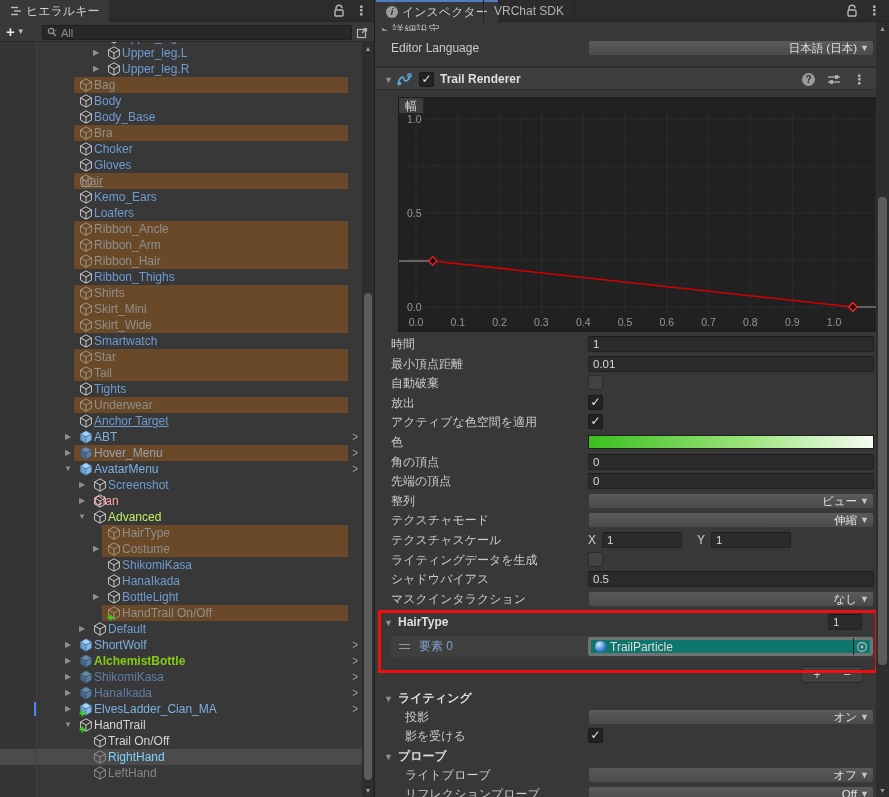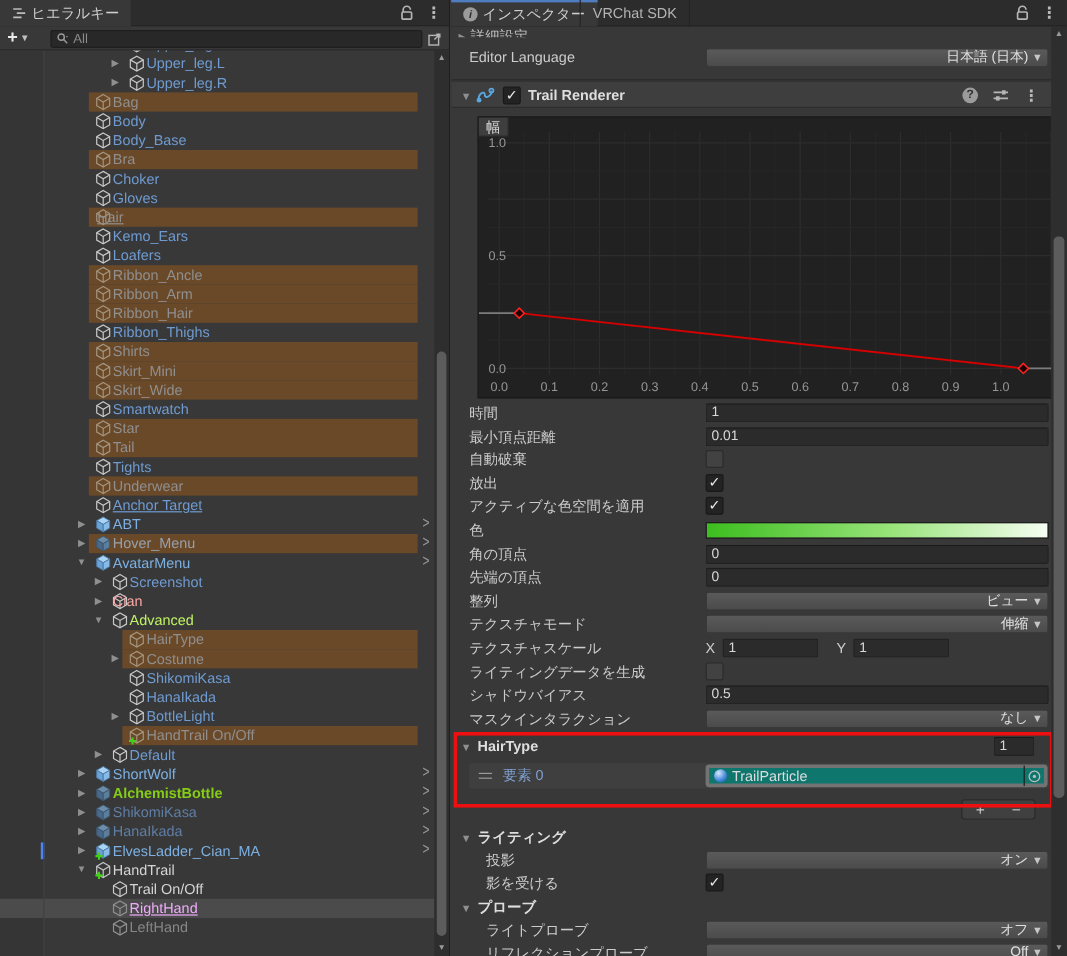--- a/index.html
+++ b/index.html
@@ -685,21 +685,21 @@
         </div>
         <div class="h-row sel">
           <span class="h-icon" style="left: 92px;">
             <svg width="16" height="16" viewBox="0 0 16 16">
               <g fill="none" stroke="#8f8f8f" stroke-width="1">
                 <path d="M8 1.8 L13.4 4.9 L13.4 11.1 L8 14.2 L2.6 11.1 L2.6 4.9 Z"></path>
                 <path d="M2.6 4.9 L8 8 L13.4 4.9 M8 8 L8 14.2"></path>
               </g>
             </svg>
           </span>
-          <span class="h-label" style="left: 108px; color: #f0abfc; text-decoration: underline;">RightHand</span>
+          <span class="h-label" style="left: 108px; color: #7dd3fc;">RightHand</span>
         </div>
         <div class="h-row">
           <span class="h-icon" style="left: 92px;">
             <svg width="16" height="16" viewBox="0 0 16 16">
               <g fill="none" stroke="#8f8f8f" stroke-width="1">
                 <path d="M8 1.8 L13.4 4.9 L13.4 11.1 L8 14.2 L2.6 11.1 L2.6 4.9 Z"></path>
                 <path d="M2.6 4.9 L8 8 L13.4 4.9 M8 8 L8 14.2"></path>
               </g>
             </svg>
           </span>

